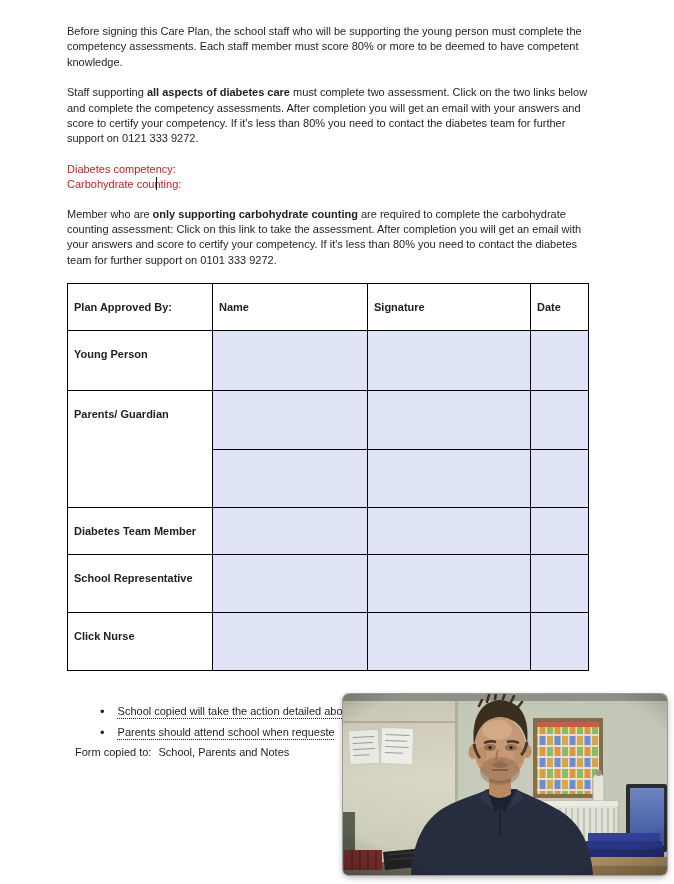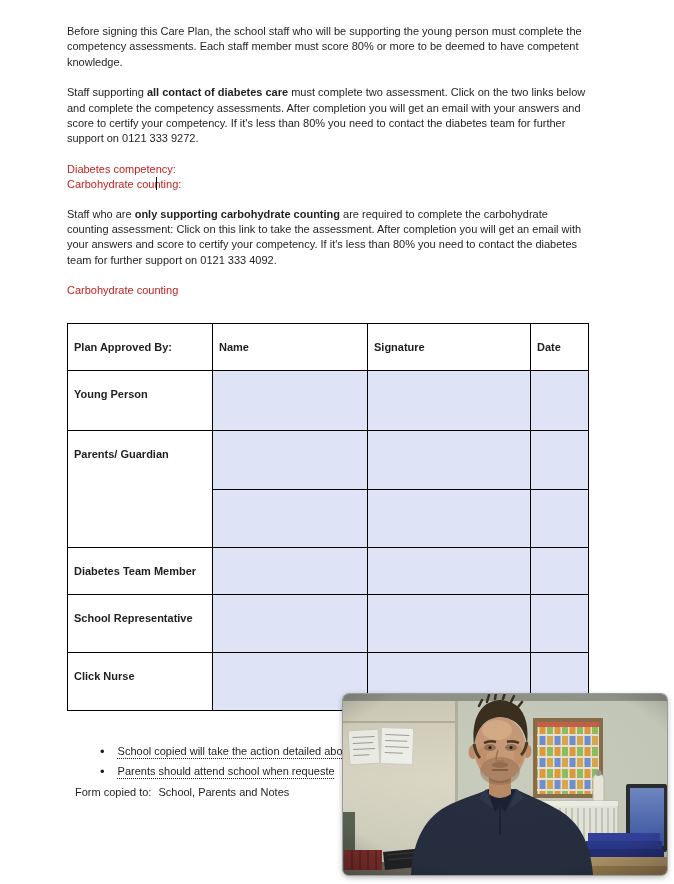--- a/index.html
+++ b/index.html
@@ -42,30 +42,29 @@
   }
   .webcam svg{display:block}
 </style>
 </head>
 <body>
 
 <div class="content">
 
   <p>Before signing this Care Plan, the school staff who will be supporting the young person must complete the competency assessments. Each staff member must score 80% or more to be deemed to have competent knowledge.</p>
 
-  <p><span>Staff supporting </span><b>all contact of diabetes care</b><span> must complete two assessment. Click on the two links below and complete the competency assessments. After completion you will get an email with your answers and score to certify your competency. If it's less than 80% you need to contact the diabetes team for further support on 0121 333 9272.</span></p>
+  <p><span>Staff supporting </span><b>all aspects of diabetes care</b><span> must complete two assessment. Click on the two links below and complete the competency assessments. After completion you will get an email with your answers and score to certify your competency. If it's less than 80% you need to contact the diabetes team for further support on 0121 333 9272.</span></p>
 
   <div class="links red">
     <div>Diabetes competency:</div>
     <div>Carbohydrate counting:</div>
   </div>
 
-  <p><span>Staff who are </span><b>only supporting carbohydrate counting</b><span> are required to complete the carbohydrate counting assessment: Click on this link to take the assessment. After completion you will get an email with your answers and score to certify your competency. If it's less than 80% you need to contact the diabetes team for further support on 0121 333 4092.</span></p>
-
-  <div class="single-link red">Carbohydrate counting</div>
+  <p><span>Member who are </span><b>only supporting carbohydrate counting</b><span> are required to complete the carbohydrate counting assessment: Click on this link to take the assessment. After completion you will get an email with your answers and score to certify your competency. If it's less than 80% you need to contact the diabetes team for further support on 0101 333 9272.</span></p>
+
 
   <table class="approval">
     <colgroup>
       <col style="width:145px">
         <col style="width:155px">
         <col style="width:163px">
         <col style="width:58px">
     </colgroup>
     <tbody>
         <tr style="height:30px">

